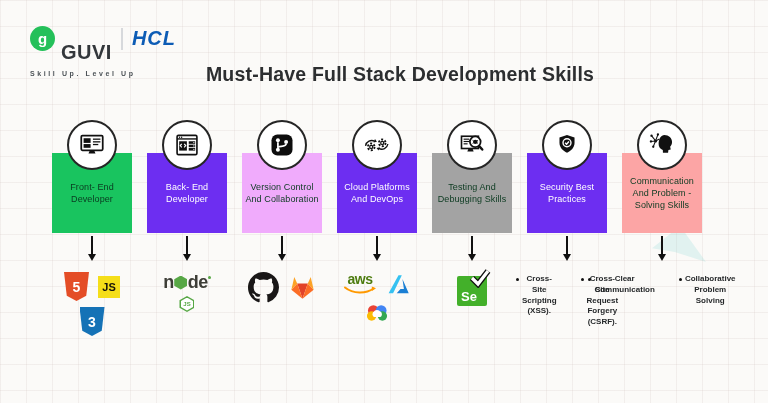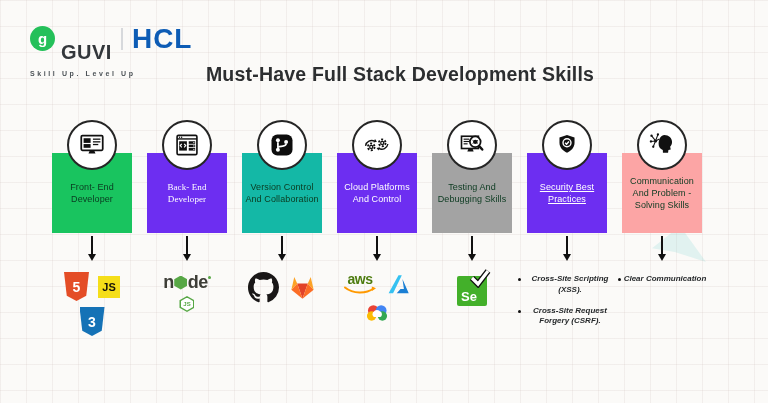--- a/index.html
+++ b/index.html
@@ -16,21 +16,21 @@
   
   .header { position:absolute; left:30px; top:13px; }
   .brand-row { display:flex; align-items:center; }
   .guvi-mark {
     width:25px; height:25px; border-radius:50%;
     background:#24c05a; color:#fff; display:flex; align-items:center; justify-content:center;
     font-weight:bold; font-size:15px; margin-right:6px;
   }
   .guvi-text { font-size:20px; font-weight:bold; color:#33373b; letter-spacing:0.5px;margin-top:28px; }
   .brand-divider { width:2px; height:22px; background:#d7d9dc; margin:0 9px; }
-  .hcl-text { font-size:28px; font-weight:bold; color:#0d5cb5; letter-spacing:1px; }
+  .hcl-text { font-size:20px; font-weight:bold; font-style:italic; color:#0d5cb5; letter-spacing:1px; }
   .tagline { margin-top:6px; font-size:7px; font-weight:bold; letter-spacing:2.6px; color:#4c5257; }
   
   .page-title {
     position:absolute; top:63px; left:16px; width:100%;
     text-align:center; font-size:19.5px; font-weight:bold; color:#2c2e30; letter-spacing:0.2px;
   }
   
   .columns { position:absolute; left:52px; top:120px; display:flex; gap:15px; }
   .col { width:80px; display:flex; flex-direction:column; align-items:center; }
   .icon-circle {
@@ -73,21 +73,21 @@
   .node-badge-inner { width:12px; height:13px; background:#fff; display:flex; align-items:center; justify-content:center; }
   .node-badge-inner span { font-size:6px; font-weight:bold; color:#57A745; }
   .aws-block { display:flex; flex-direction:column; align-items:center; }
   .aws-text { font-size:14px; font-weight:bold; color:#4d7c0f; letter-spacing:-0.5px; line-height:1; }
   .selenium-box {
     width:30px; height:30px; background:#43B02A; border-radius:2px; position:relative; margin-top:4px;
   }
   .selenium-box .se { position:absolute; left:4px; bottom:2px; color:#fff; font-weight:bold; font-size:13px; }
   .selenium-check { position:absolute; right:-4px; top:-8px; }
   
-  .bullets { display:flex; flex-direction:column; gap:10px; margin-top:2px;font-style:italic; }
+  .bullets { display:flex; flex-direction:row; gap:24px; margin-top:2px; }
   .bullet { display:flex; }
   .bullet .dot { width:3px; height:3px; border-radius:50%; background:#111; margin:4px 3px 0 0; flex:none; }
   .bullet .txt { flex:1; text-align:center; font-size:8px; font-weight:bold; color:#26292b; line-height:1.35; }
   
   .watermark {
     position:absolute; left:652px; top:226px; width:54px; height:36px;
     background:rgba(96,208,196,0.16);
     clip-path:polygon(0 62%, 52% 0, 100% 100%, 42% 72%);
   }
 </style>
@@ -158,21 +158,21 @@
           <rect x="13.5" y="11.7" width="5.5" height="2.2"></rect>
           <rect x="13.5" y="14.6" width="5.5" height="2.2"></rect>
         </g>
         <g fill="#fff">
           <circle cx="17.9" cy="9.9" r="0.55"></circle>
             <circle cx="17.9" cy="12.8" r="0.55"></circle>
             <circle cx="17.9" cy="15.7" r="0.55"></circle>
         </g>
       </svg>
     </div>
-    <div class="card" style="background: rgb(109, 46, 241); color: rgb(255, 255, 255); font-family: Liberation Serif, serif;">Back- End Developer</div>
+    <div class="card" style="background: rgb(109, 46, 241); color: rgb(255, 255, 255);">Back- End Developer</div>
     <div class="arrow">
         <div class="shaft"></div>
         <div class="head"></div>
       </div>
     <div class="detail">
       <div class="node-wordmark">
         <span>n</span>
           <span class="hexagon node-o"></span>
           <span>de</span>
           <span class="node-dot"></span>
@@ -193,21 +193,21 @@
           <path d="M8.5 9.7v4.6"></path>
           <path d="M15.5 11.2c0 2.6-7 1.4-7 3.1"></path>
         </g>
         <g fill="#fff">
           <circle cx="8.5" cy="8" r="1.7"></circle>
             <circle cx="8.5" cy="16" r="1.7"></circle>
             <circle cx="15.5" cy="9.5" r="1.7"></circle>
         </g>
       </svg>
     </div>
-    <div class="card" style="background: #14b8a6; color: rgb(11, 58, 32); text-align: center;">Version Control And Collaboration</div>
+    <div class="card" style="background: #f0abfc; color: rgb(11, 58, 32); text-align: center;">Version Control And Collaboration</div>
     <div class="arrow">
         <div class="shaft"></div>
         <div class="head"></div>
       </div>
     <div class="detail">
       <div class="logo-row">
         <svg width="31" height="31" viewBox="0 0 16 16">
           <path fill="#191717" d="M8 0C3.58 0 0 3.58 0 8c0 3.54 2.29 6.53 5.47 7.59.4.07.55-.17.55-.38 0-.19-.01-.82-.01-1.49-2.01.37-2.53-.49-2.69-.94-.09-.23-.48-.94-.82-1.13-.28-.15-.68-.52-.01-.53.63-.01 1.08.58 1.23.82.72 1.21 1.87.87 2.33.66.07-.52.28-.87.51-1.07-1.78-.2-3.64-.89-3.64-3.95 0-.87.31-1.59.82-2.15-.08-.2-.36-1.02.08-2.12 0 0 .67-.21 2.2.82.64-.18 1.32-.27 2-.27s1.36.09 2 .27c1.53-1.04 2.2-.82 2.2-.82.44 1.1.16 1.92.08 2.12.51.56.82 1.27.82 2.15 0 3.07-1.87 3.75-3.65 3.95.29.25.54.73.54 1.48 0 1.07-.01 1.93-.01 2.2 0 .21.15.46.55.38A8.01 8.01 0 0016 8c0-4.42-3.58-8-8-8z"></path>
         </svg>
         <svg width="29" height="27" viewBox="0 0 24 23">
@@ -229,21 +229,21 @@
           <circle cx="8.3" cy="13.2" r="1.4" stroke-width="1.1"></circle>
           <circle cx="18.2" cy="9.6" r="3" stroke-width="1.7" stroke-dasharray="1.8 1.4"></circle>
           <circle cx="18.2" cy="9.6" r="1.4" stroke-width="1.1"></circle>
           <path d="M3.2 12.2a5.6 5.6 0 018.2-4" stroke-width="1.2"></path>
           <path d="M23.3 10.6a5.6 5.6 0 01-8.2 4" stroke-width="1.2"></path>
         </g>
         <polygon points="11.7,6.2 13.4,8.6 10.4,9.2" fill="#111"></polygon>
         <polygon points="14.8,16.5 13.1,14.1 16.1,13.5" fill="#111"></polygon>
       </svg>
     </div>
-    <div class="card" style="background: rgb(109, 46, 241); color: rgb(255, 255, 255);">Cloud Platforms And Control</div>
+    <div class="card" style="background: rgb(109, 46, 241); color: rgb(255, 255, 255);">Cloud Platforms And DevOps</div>
     <div class="arrow">
         <div class="shaft"></div>
         <div class="head"></div>
       </div>
     <div class="detail">
       <div class="logo-row">
         <div class="aws-block">
           <span class="aws-text">aws</span>
           <svg width="34" height="9" viewBox="0 0 34 9">
             <path d="M2 1.5C10 8 23 8 30.5 2.5" stroke="#FF9900" stroke-width="2" fill="none" stroke-linecap="round"></path>
@@ -304,21 +304,21 @@
   </div>
 
   <div class="col">
     <div class="icon-circle">
       <svg width="28" height="28" viewBox="0 0 26 24">
         <path d="M13 2.6l7 2.4v4.7c0 5-3.3 7.8-7 9.5-3.7-1.7-7-4.5-7-9.5V5z" fill="#111"></path>
         <circle cx="13" cy="9.9" r="3.7" fill="none" stroke="#fff" stroke-width="1.3"></circle>
         <path d="M11.3 9.9l1.3 1.3 2.2-2.5" stroke="#fff" stroke-width="1.3" fill="none"></path>
       </svg>
     </div>
-    <div class="card" style="background: rgb(109, 46, 241); color: rgb(255, 255, 255); text-decoration: underline;">Security Best Practices</div>
+    <div class="card" style="background: rgb(109, 46, 241); color: rgb(255, 255, 255);">Security Best Practices</div>
     <div class="arrow">
         <div class="shaft"></div>
         <div class="head"></div>
       </div>
     <div class="detail detail-wide">
       <div class="bullets">
         <div class="bullet">
             <span class="dot"></span>
             <span class="txt">Cross-Site Scripting (XSS).</span>
           </div>
@@ -354,17 +354,21 @@
     <div class="arrow">
         <div class="shaft"></div>
         <div class="head"></div>
       </div>
     <div class="detail detail-wide">
       <div class="bullets">
         <div class="bullet">
             <span class="dot"></span>
             <span class="txt">Clear Communication</span>
           </div>
+        <div class="bullet">
+            <span class="dot"></span>
+            <span class="txt">Collaborative Problem Solving</span>
+          </div>
       </div>
     </div>
   </div>
 
 </div>
 
 </body></html>

